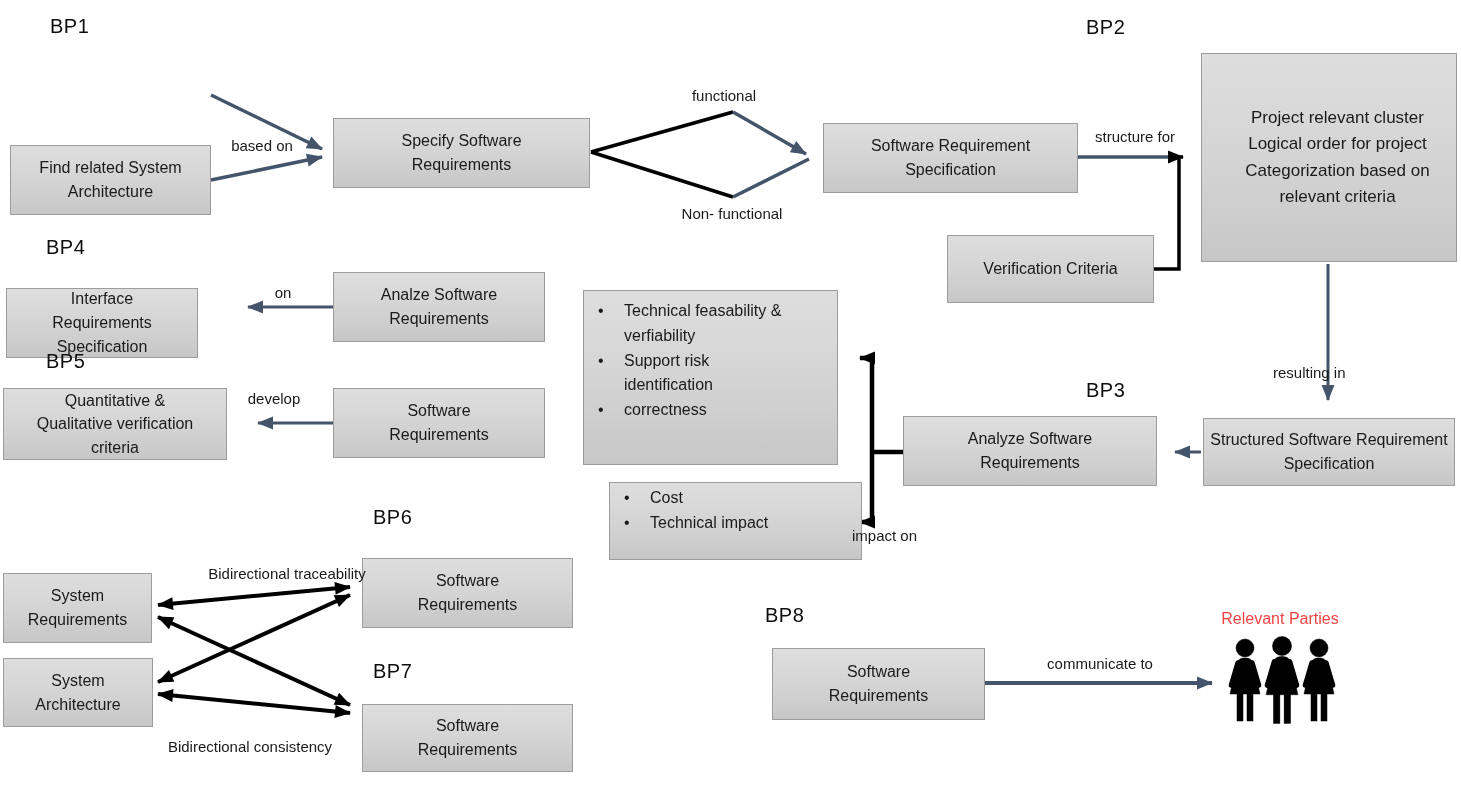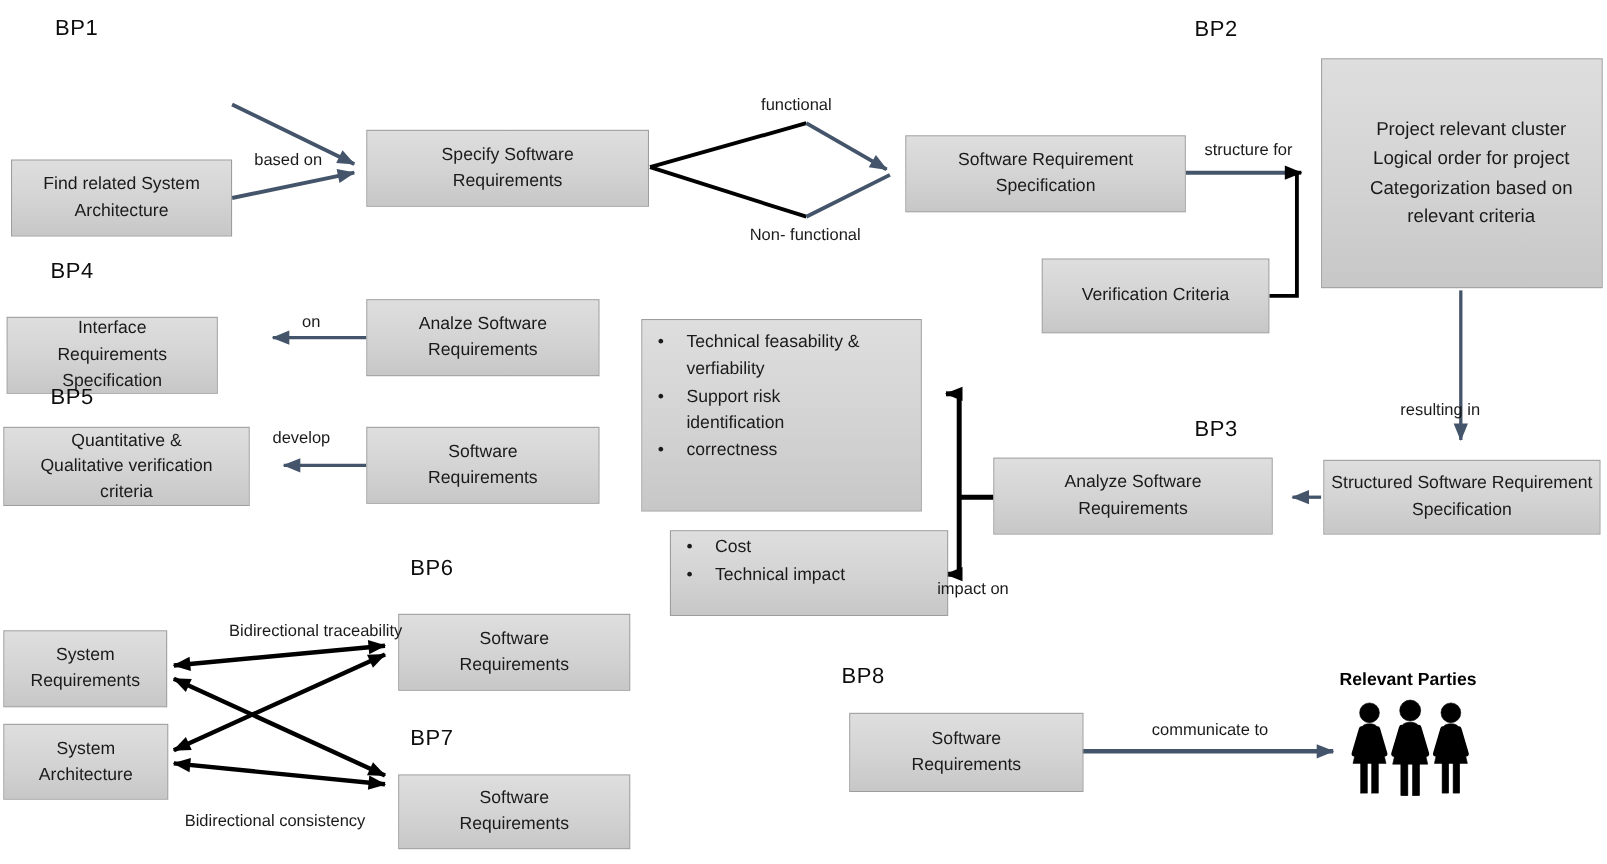--- a/index.html
+++ b/index.html
@@ -24,21 +24,21 @@
   .bullet-row .dot::before{content:"\2022";}
   .bullet-row .btxt{flex:0 1 auto;max-width:172px;}
   .cluster-lines span{display:block;}
   .bp{
     position:absolute;z-index:3;font-size:20px;color:#0d0d0d;letter-spacing:0.5px;
   }
   .lbl{position:absolute;z-index:3;font-size:15px;color:#1a1a1a;white-space:nowrap;}
   .lbl.center{transform:translateX(-50%);}
   .parties-lbl{
     position:absolute;z-index:3;transform:translateX(-50%);
-    font-size:16px;font-weight:700;color:#000000;white-space:nowrap;
+    font-size:16px;font-weight:400;color:#ef4444;white-space:nowrap;
   }
   .people{position:absolute;z-index:3;}
   .people .fig{fill:#000;stroke:#000;stroke-width:0.5;}
   .people .fig-outline{fill:#fff;stroke:#fff;stroke-width:6;}
   .people .arm{fill:none;stroke:#000;stroke-width:5.5;stroke-linecap:round;}
   .people .arm-outline{fill:none;stroke:#fff;stroke-width:9;stroke-linecap:round;}
 </style>
 </head>
 <body>
 

